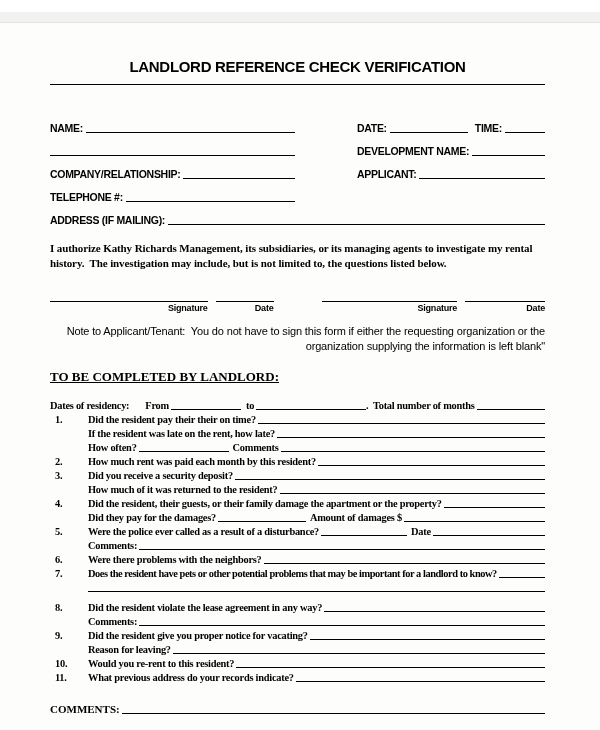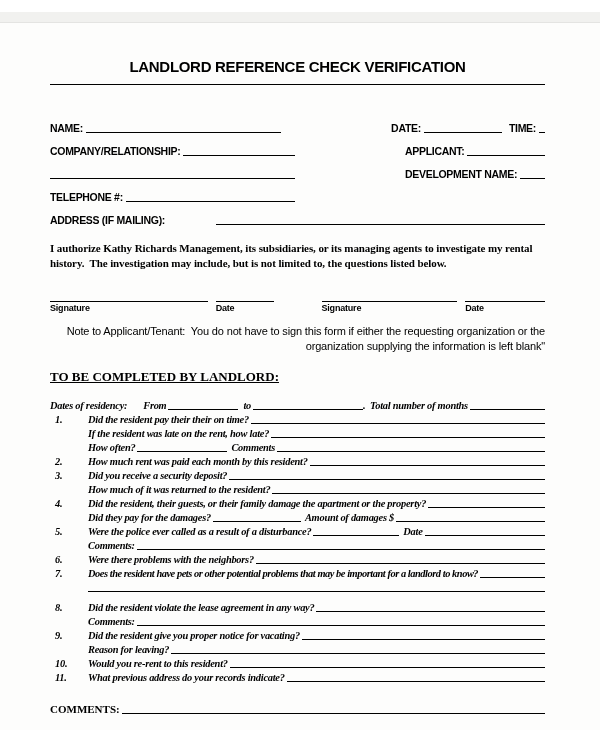--- a/index.html
+++ b/index.html
@@ -9,41 +9,41 @@
     font-family:"Liberation Sans", sans-serif; position:relative; overflow:hidden;margin-top:12px;
   }
   .edge-top { position:absolute; top:0; left:0; right:0; height:11px; background:#f1f1ef; border-bottom:1px solid #e4e4e2; }
   .edge-bottom { position:absolute; bottom:0; left:0; right:0; height:12px; background:#f1f1ef; border-top:1px solid #e4e4e2; }
   .content { padding:46px 55px 0 50px; }
 
   .title { text-align:center; font-weight:bold; font-size:15px; letter-spacing:-0.3px; }
   .title-rule { border-bottom:1.6px solid #000; margin-top:9px; }
 
   .hdr { margin-top:26px; font-weight:bold; font-size:10.5px; letter-spacing:-0.3px; }
-  .hrow { display:flex; align-items:flex-end; height:23px;gap:48px; }
+  .hrow { display:flex; align-items:flex-end; height:23px; }
   .hl { width:245px; display:flex; align-items:flex-end; }
   .hr2 { flex:1; margin-left:34px; display:flex; align-items:flex-end;padding-left:28px; }
   .lbl { white-space:pre; padding-right:3px; }
 
   .fill { flex:1 1 auto; min-width:6px; border-bottom:1.4px solid #000; height:2px; align-self:flex-end; margin-bottom:1px; }
   .u { flex:0 0 auto; border-bottom:1.4px solid #000; height:2px; align-self:flex-end; margin-bottom:1px; }
 
   .serif { font-family:"Liberation Serif", serif; font-weight:bold; }
   .auth { margin-top:15px; font-size:11px; line-height:15px; letter-spacing:-0.1px; white-space:pre-wrap; }
 
   .sigrow { display:flex; margin-top:19px; }
-  .sigseg { text-align:left; }
+  .sigseg { text-align:right; }
   .sline { border-bottom:1.6px solid #000; height:12px; }
   .slabel { font-size:9px; font-weight:bold; margin-top:1px; letter-spacing:-0.2px; }
 
   .note { margin-top:11px; font-size:11px; line-height:14.5px; font-weight:normal; letter-spacing:-0.15px; white-space:pre-wrap;text-align:right; }
 
   .sect { margin-top:16px; font-size:13px; text-decoration:underline;font-family:Liberation Serif, serif; }
 
-  .qarea { margin-top:12px; font-size:10.4px; letter-spacing:-0.25px;font-style:italic; }
+  .qarea { margin-top:12px; font-size:10.4px; letter-spacing:-0.25px; }
   .q { display:flex; align-items:flex-end; height:14px; }
   .qn { flex:0 0 38px; width:38px; padding-left:5px; }
   .qt { white-space:pre; flex:0 0 auto; padding-right:2px; }
   .tight { letter-spacing:-0.45px; }
   .gap8 { margin-top:6px; }
 
   .comments-row { margin-top:16px; font-size:11px; display:flex; align-items:flex-end; height:16px; }
 </style>
 </head>
 <body>
@@ -65,34 +65,34 @@
         </div>
         <div class="hr2">
           <span class="lbl">DATE:</span>
           <span class="u" style="width:78px"></span>
           <span class="lbl" style="margin-left:7px">TIME:</span>
           <span class="fill"></span>
         </div>
       </div>
       <div class="hrow">
         <div class="hl">
+          <span class="fill"></span>
+        </div>
+        <div class="hr2">
+          <span class="lbl">DEVELOPMENT NAME:</span>
+          <span class="fill"></span>
+        </div>
+      </div>
+      <div class="hrow">
+        <div class="hl">
           <span class="lbl">COMPANY/RELATIONSHIP:</span>
           <span class="fill"></span>
         </div>
         <div class="hr2">
           <span class="lbl">APPLICANT:</span>
-          <span class="fill"></span>
-        </div>
-      </div>
-      <div class="hrow">
-        <div class="hl">
-          <span class="fill"></span>
-        </div>
-        <div class="hr2">
-          <span class="lbl">DEVELOPMENT NAME:</span>
           <span class="fill"></span>
         </div>
       </div>
       <div class="hrow">
         <div class="hl">
           <span class="lbl">TELEPHONE #:</span>
           <span class="fill"></span>
         </div>
         <div class="hr2"></div>
       </div>

